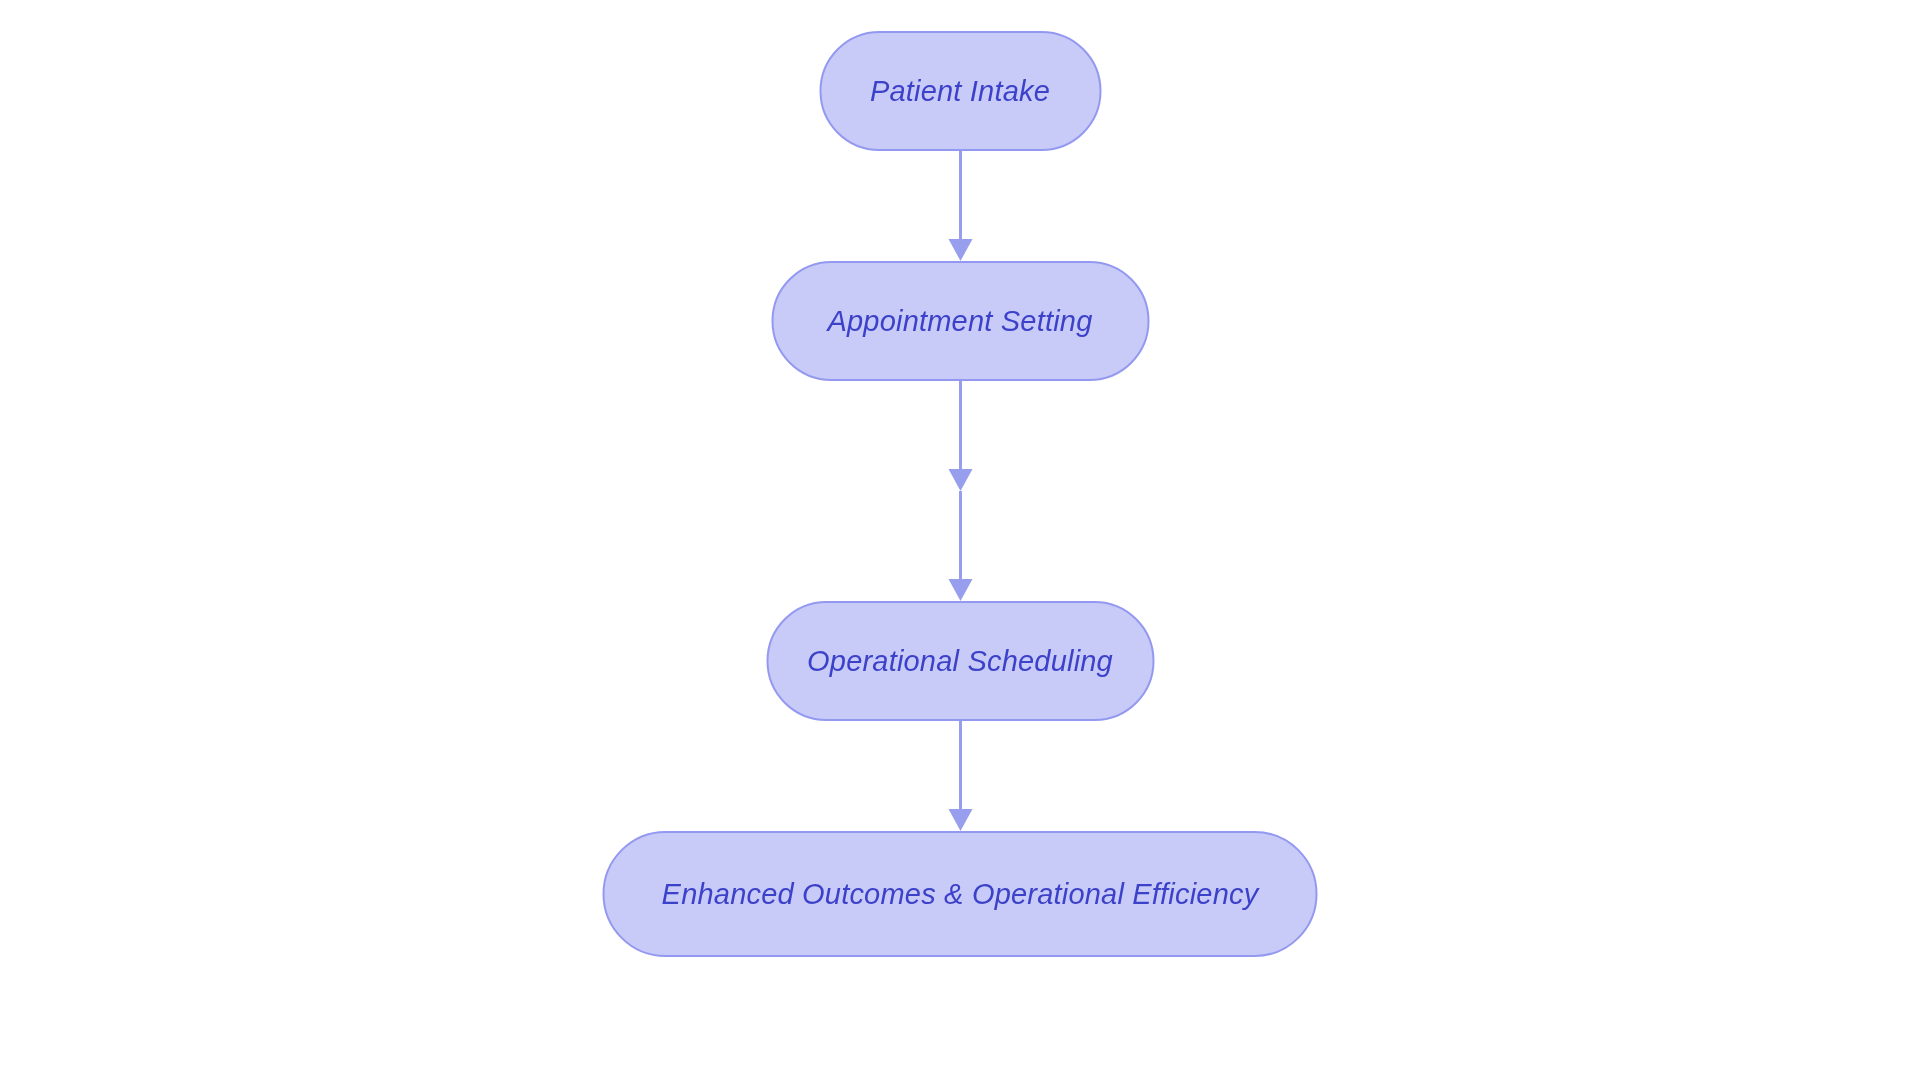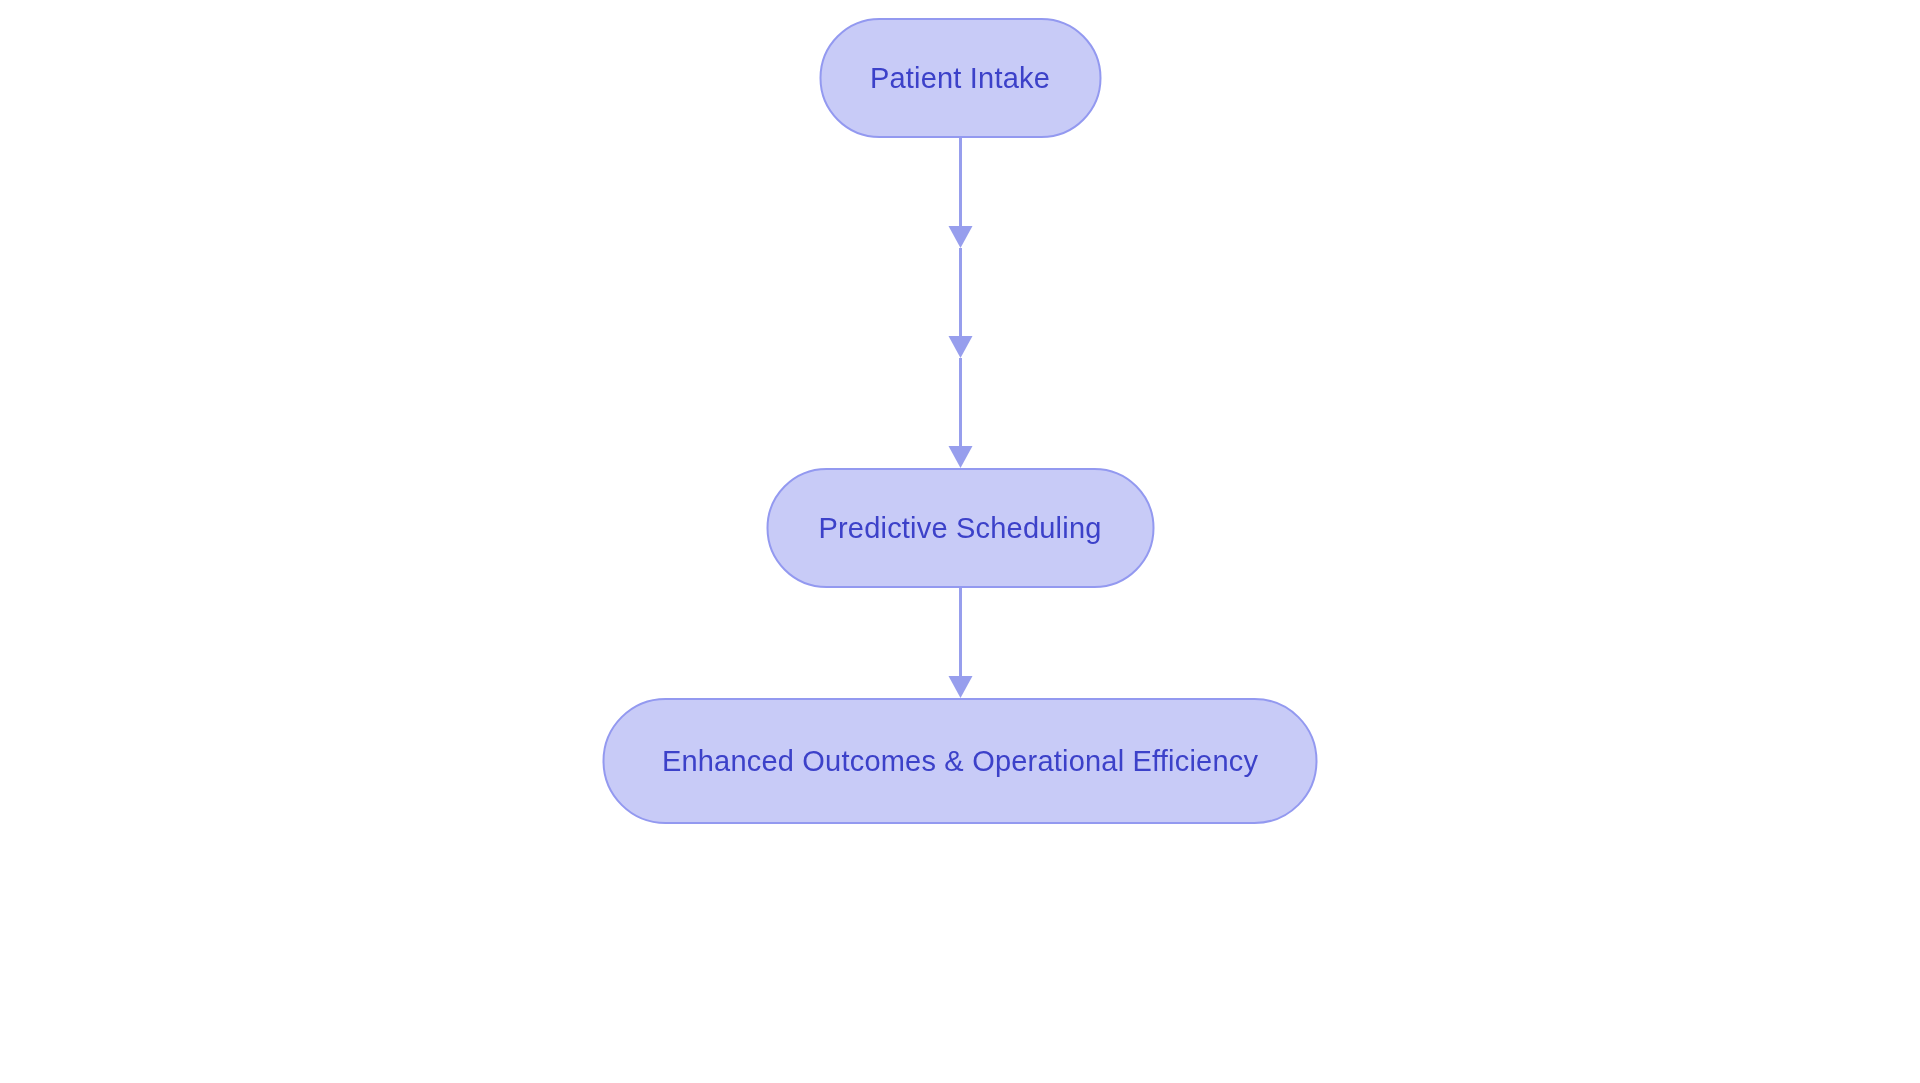--- a/index.html
+++ b/index.html
@@ -20,25 +20,26 @@
     --arrow: #979eed;
   }
   .canvas {
     position: relative;
     width: 1920px;
     height: 1083px;
   }
   .flow {
     position: absolute;
     left: 50%;
-    top: 18px;
+    top: 31px;
     transform: translateX(-50%);
     display: flex;
     flex-direction: column;
     align-items: center;
+    font-style: italic;
   }
   .node {
     height: 120px;
     border-radius: 60px;
     background: var(--node-fill);
     border: 2px solid var(--node-border);
     box-sizing: border-box;
     display: flex;
     align-items: center;
     justify-content: center;
@@ -89,34 +90,37 @@
 
     <div class="node n1">
       <span>Patient Intake</span>
     </div>
 
     <div class="connector">
       <div class="line"></div>
       <div class="head"></div>
     </div>
 
+    <div class="node n2">
+      <span>Appointment Setting</span>
+    </div>
 
     <div class="connector">
       <div class="line"></div>
       <div class="head"></div>
     </div>
 
 
     <div class="connector">
       <div class="line"></div>
       <div class="head"></div>
     </div>
 
     <div class="node n4">
-      <span>Predictive Scheduling</span>
+      <span>Operational Scheduling</span>
     </div>
 
     <div class="connector">
       <div class="line"></div>
       <div class="head"></div>
     </div>
 
     <div class="node n5">
       <span>Enhanced Outcomes &amp; Operational Efficiency</span>
     </div>

